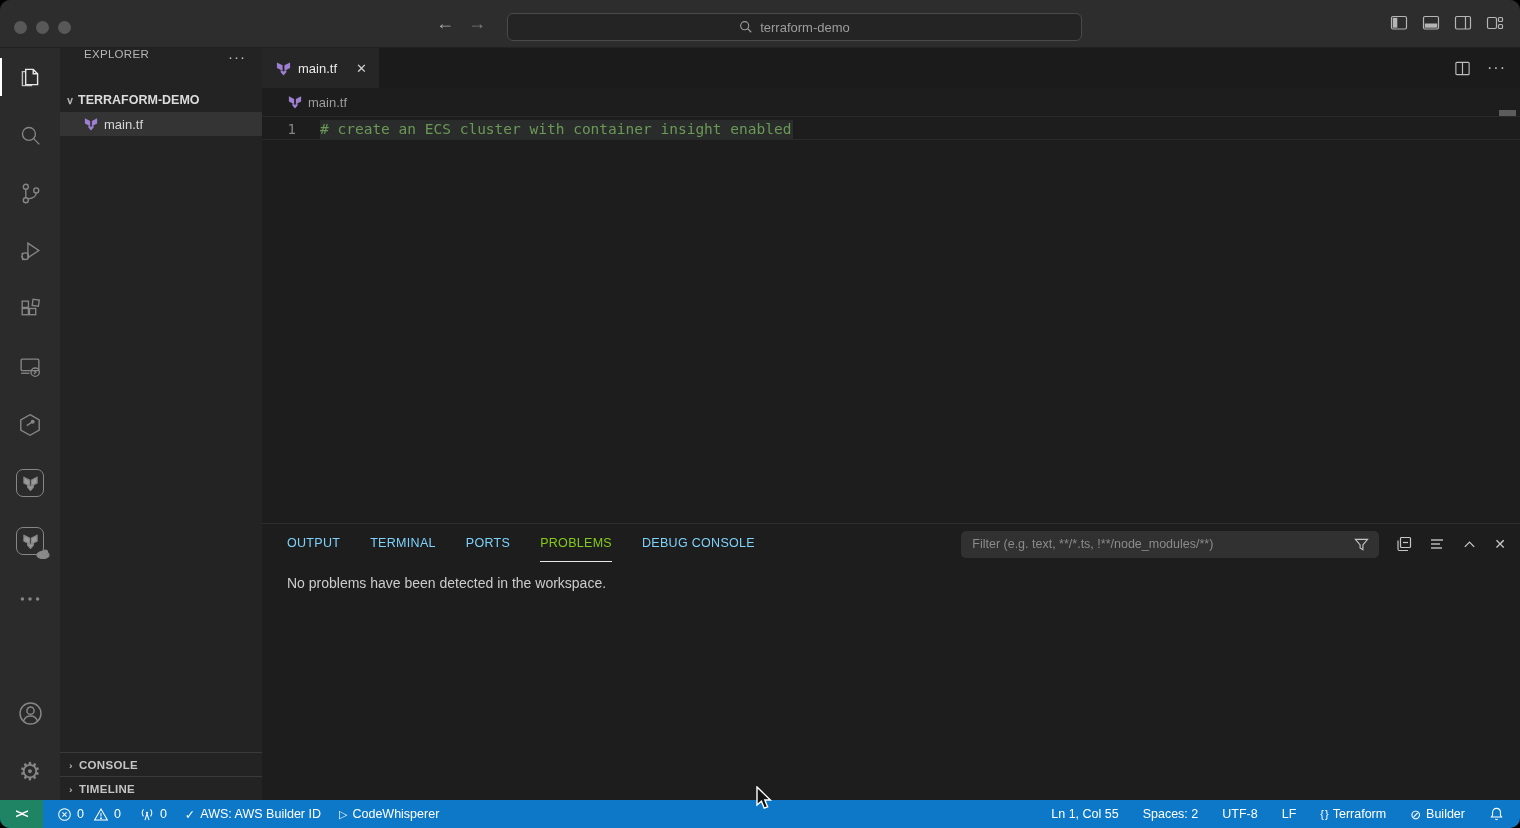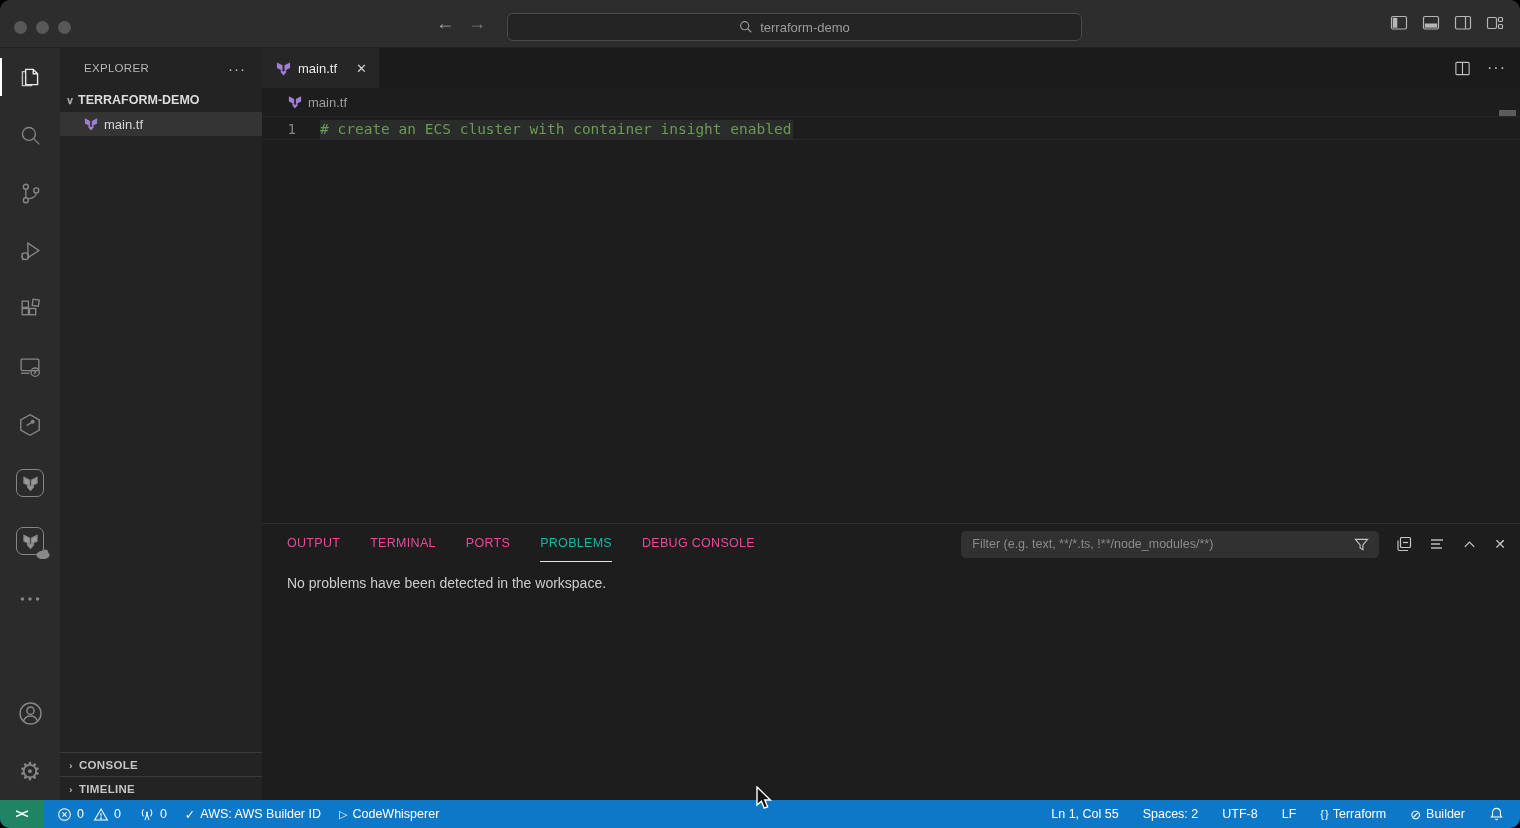--- a/index.html
+++ b/index.html
@@ -27,21 +27,21 @@
   .ab-item { position:relative; width:60px; height:58px; display:flex; align-items:center; justify-content:center; color:#868686; }
   .ab-item.active { color:#e7e7e7; }
   .ab-item.active::before { content:""; position:absolute; left:0; top:10px; bottom:10px; width:2px; background:#ffffff; }
   .ab-item svg { stroke:currentColor; fill:none; stroke-width:1.3; }
   .ab-spacer { flex:1; }
   .ext-box { width:28px; height:28px; border:1.4px solid currentColor; border-radius:7px; display:flex; align-items:center; justify-content:center; position:relative; }
   .gear-glyph { font-size:25px; line-height:1; }
 
   
   .sidebar { width:202px; background:#232323; flex:0 0 202px; display:flex; flex-direction:column; font-size:13px; }
-  .sb-header { height:40px; display:flex; align-items:center; padding:0 16px 0 24px; color:#b6b6b6; font-size:11.5px; letter-spacing:.3px; }
+  .sb-header { height:40px; display:flex; padding:0 16px 0 24px; color:#b6b6b6; font-size:11.5px; letter-spacing:.3px; }
   .sb-header .dots { margin-left:auto; color:#bdbdbd; font-size:15px; letter-spacing:1px; }
   .sb-project { height:24px; display:flex; align-items:center; gap:4px; padding-left:6px; font-weight:bold; font-size:12.5px; color:#dcdcdc; }
   .sb-file { height:24px; display:flex; align-items:center; gap:6px; padding-left:24px; background:#343434; color:#d6d6d6; }
   .sb-fill { flex:1; }
   .sb-section { height:24px; display:flex; align-items:center; gap:6px; padding-left:9px; font-weight:bold; font-size:11.5px;
                 color:#c5c5c5; border-top:1px solid #3a3a3a; letter-spacing:.3px; }
   .chev { font-size:11px; color:#b0b0b0; transform:scaleY(.9); }
 
   
   .editorcol { flex:1; display:flex; flex-direction:column; min-width:0; position:relative; }
@@ -57,22 +57,22 @@
               border-top:1px solid rgba(255,255,255,0.055); border-bottom:1px solid rgba(255,255,255,0.055); }
   .gutter { width:58px; text-align:right; color:#858585; font-size:14px; flex:0 0 58px; padding-right:24px; }
   .code { font-size:14.5px; color:#6a9955; }
   .code .sel { background:rgba(130,140,135,0.14); padding:1px 2px 2px 0;margin-top:46px; }
   .ovr-mark { position:absolute; right:4px; top:-7px; width:17px; height:6px; background:#5c5c5c; }
 
   
   .panel { height:277px; flex:0 0 277px; background:#1d1d1d; border-top:1px solid #2e2e2e; display:flex; flex-direction:column; }
   .panel-header { height:38px; display:flex; align-items:flex-start; padding:0 14px 0 25px; flex:0 0 38px; }
   .ptabs { display:flex; gap:30px; height:38px; align-items:center; }
-  .ptab { font-size:12.5px; letter-spacing:.3px; color:#ec4899; white-space:nowrap; height:38px; display:flex; align-items:center; }
-  .ptab.active { color:#14b8a6; border-bottom:1.5px solid #e7e7e7; padding-top:1.5px; }
+  .ptab { font-size:12.5px; letter-spacing:.3px; color:#7dd3fc; white-space:nowrap; height:38px; display:flex; align-items:center; }
+  .ptab.active { color:#84cc16; border-bottom:1.5px solid #e7e7e7; padding-top:1.5px; }
   .phdr-right { margin-left:auto; display:flex; align-items:center; gap:17px; height:38px; padding-top:2px;padding-left:36px; }
   .filterbox { width:418px; height:27px; background:#313131; border-radius:5px; display:flex; align-items:center;
                padding:0 10px 0 11px; font-size:12.5px; color:#8b8b8b; }
   .filterbox .ph { flex:1; white-space:nowrap; overflow:hidden; }
   .p-ic { color:#c5c5c5; }
   .panel-body { padding:13px 0 0 25px; font-size:14px; color:#cccccc; }
 
   
   .statusbar { height:28px; flex:0 0 28px; display:flex; align-items:stretch; background:#0e78c8; color:#ffffff; font-size:12.5px; }
   .remote { width:43px; background:#1f8464; display:flex; align-items:center; justify-content:center;

